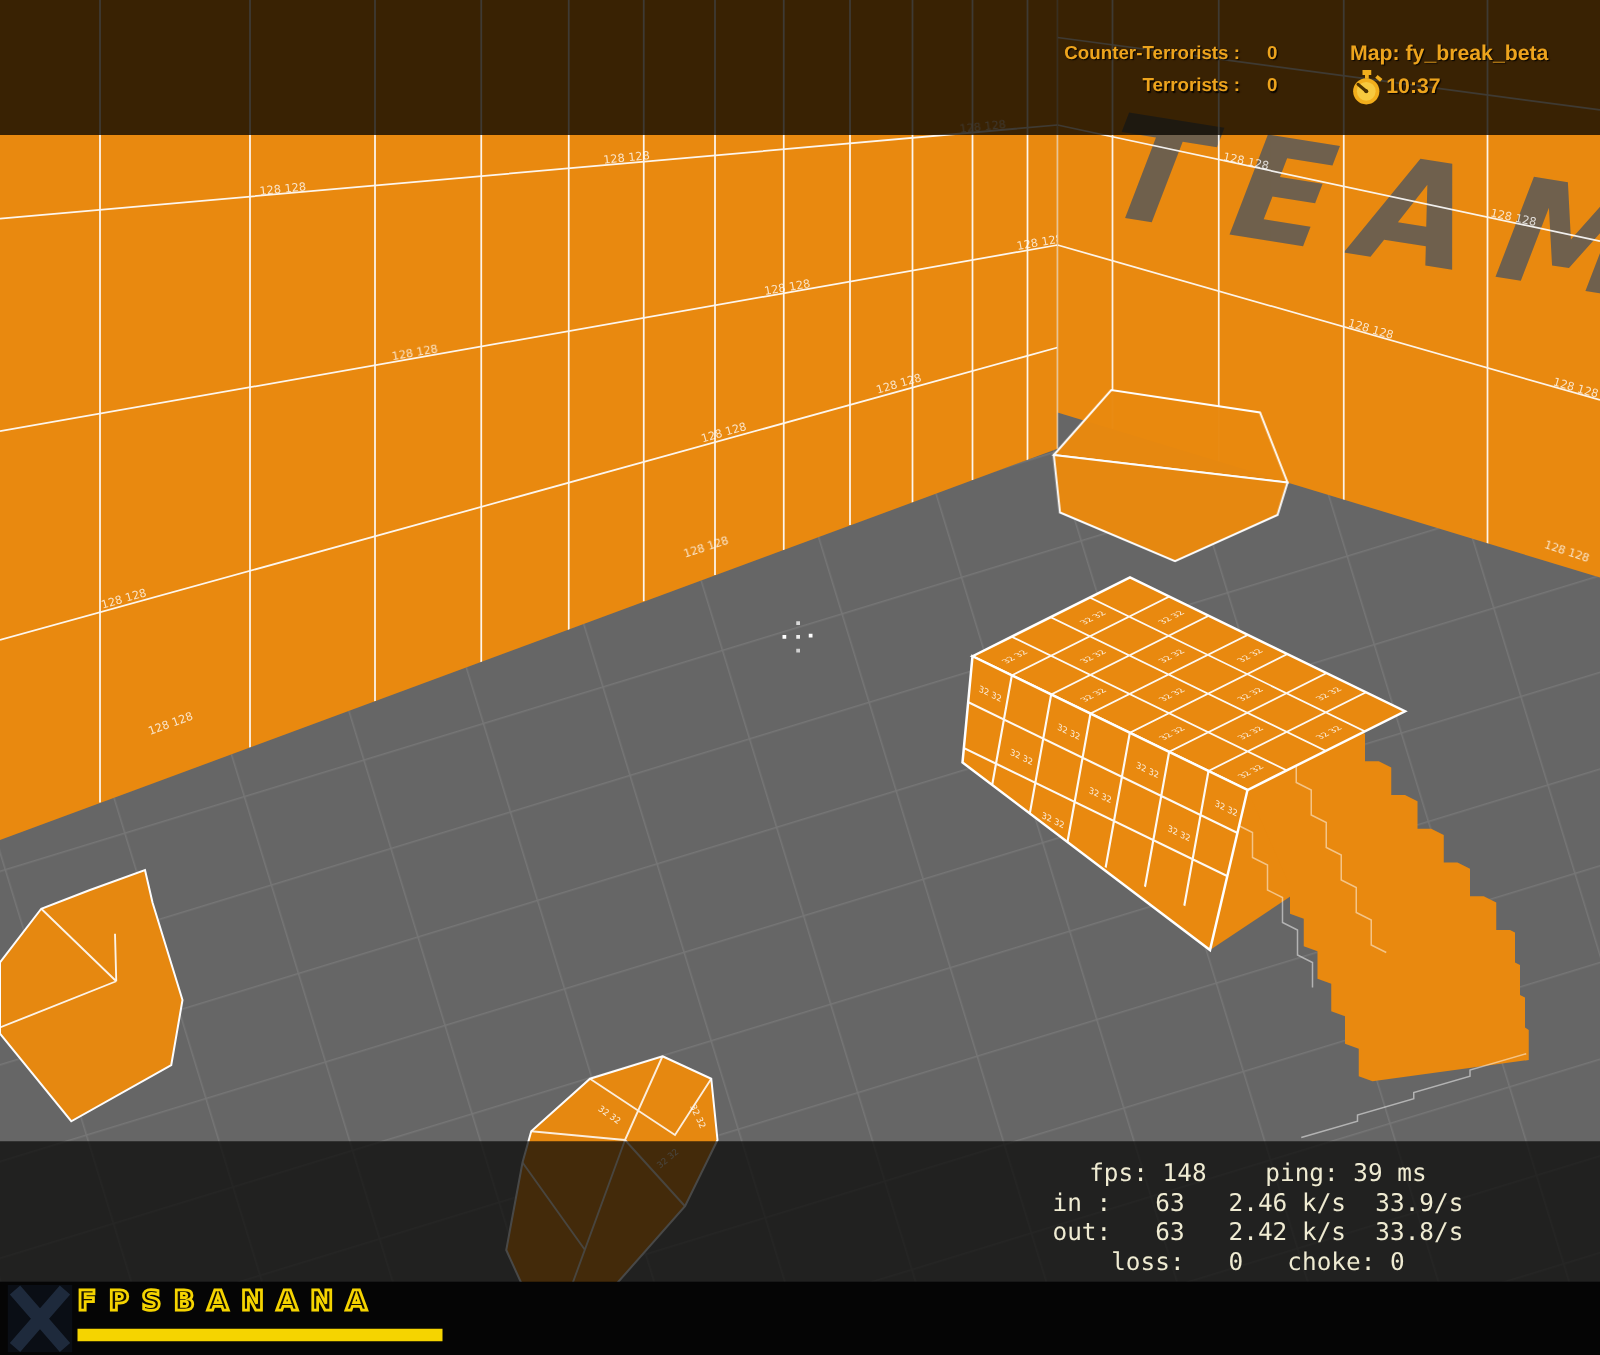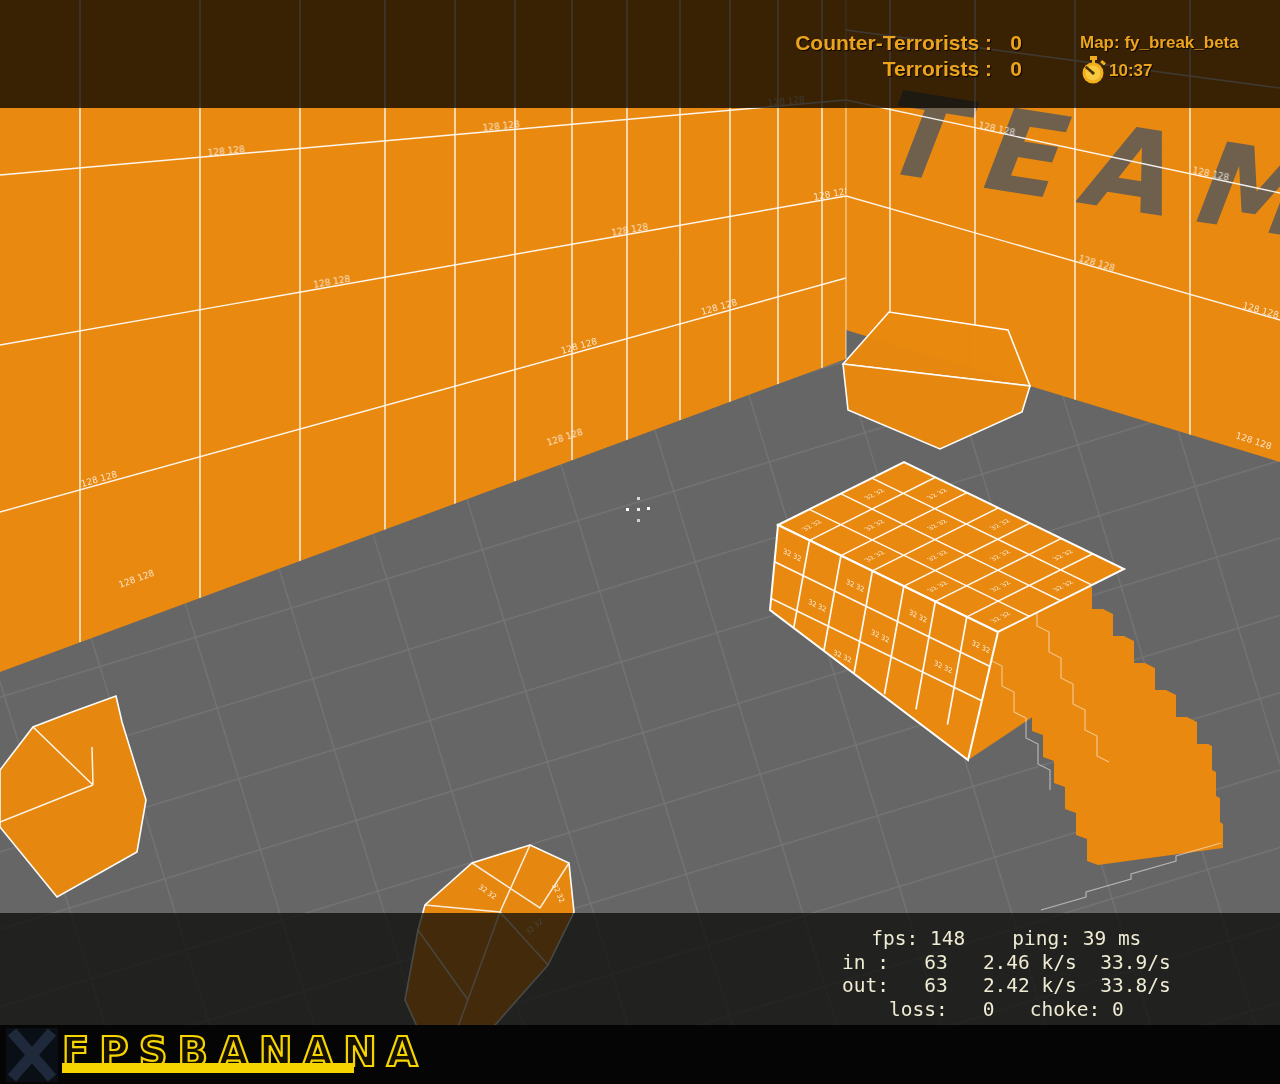--- a/index.html
+++ b/index.html
@@ -4,37 +4,37 @@
 <style>
   html,body{margin:0;padding:0;background:#000;}
   .stage{position:relative;width:1280px;height:1084px;overflow:hidden;background:#666;
          font-family:"Liberation Sans",sans-serif;}
   .stage svg.world{position:absolute;left:0;top:0;}
   
   .band-top{position:absolute;left:0;top:0;width:1280px;height:108px;background:rgba(8,5,0,0.78);z-index:5;}
   .band-net{position:absolute;left:0;top:913px;width:1280px;height:112px;background:rgba(10,10,8,0.74);z-index:5;}
   .band-bottom{position:absolute;left:0;top:1025px;width:1280px;height:59px;background:#050505;z-index:6;}
   
-  .scores{position:absolute;right:258px;top:30px;z-index:7;color:#EDA41D;font-weight:bold;font-size:21px;
+  .scores{position:absolute;right:258px;top:30px;z-index:7;color:#EDA41D;font-weight:bold;font-size:15px;
           text-shadow:1px 1px 1px rgba(0,0,0,0.9);}
   .score-row{display:flex;justify-content:flex-end;line-height:26px;}
   .score-row .val{width:30px;text-align:right;}
   .mapcol{position:absolute;left:1080px;top:30px;z-index:7;color:#EDA41D;font-weight:bold;font-size:17px;
           text-shadow:1px 1px 1px rgba(0,0,0,0.9);}
-  .map-row{line-height:26px;display:flex;align-items:center;}
+  .map-row{line-height:26px;display:flex;align-items:flex-start;}
   .map-row .clock{margin-right:2px;}
   
   .netgraph{position:absolute;left:842px;top:927px;z-index:7;color:#EFEBD2;
             font-family:"DejaVu Sans Mono",monospace;font-size:19.5px;line-height:23.5px;}
   .netgraph pre{margin:0;font-family:inherit;text-align:center;}
   
   .logo{position:absolute;left:0;top:1025px;width:400px;height:59px;z-index:8;}
   .logo .xicon{position:absolute;left:6px;top:3px;}
   .brand{position:absolute;left:62px;top:4px;font-family:"DejaVu Sans",sans-serif;font-weight:bold;
-         font-size:40px;letter-spacing:10px;color:#151000;-webkit-text-stroke:2.2px #F5D400;white-space:nowrap;}
+         font-size:22px;letter-spacing:10px;color:#151000;-webkit-text-stroke:2.2px #F5D400;white-space:nowrap;}
   .brand-bar{position:absolute;left:62px;top:38px;width:292px;height:10px;background:#F5D400;}
 </style>
 </head>
 <body>
 
 <div class="stage">
 
 <svg class="world" width="1280" height="1084" viewBox="0 0 1280 1084">
   <defs>
     <clipPath id="cpLeftWall">

